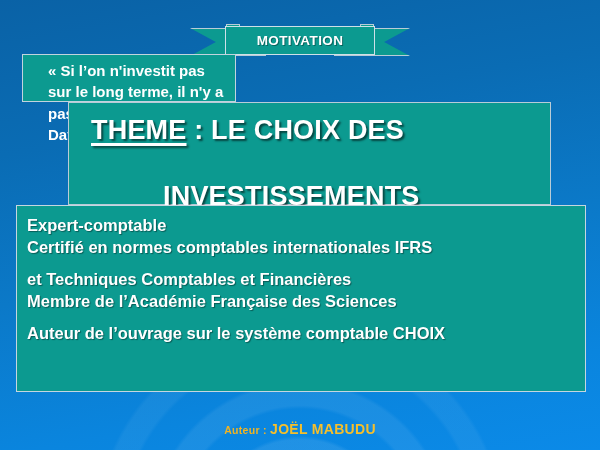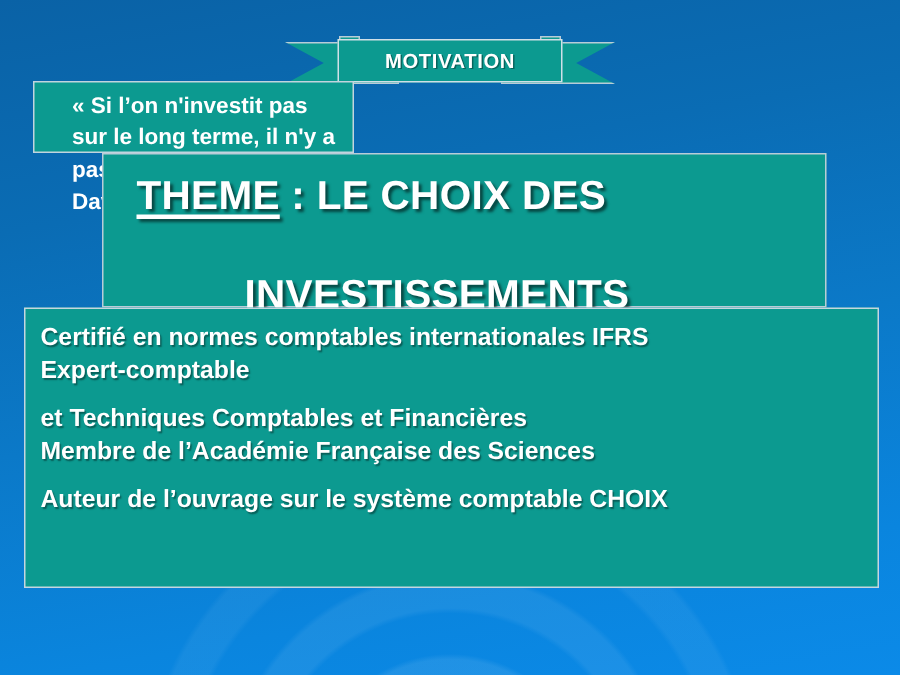--- a/index.html
+++ b/index.html
@@ -187,23 +187,26 @@
   <div class="quote left">
     <span>« Si l’on n'investit pas  sur le long terme, il n'y a pas de court terme. » G. David</span>
   </div>
 
   <div class="title-panel">
     <div class="title-line l1"><span class="title-theme">THEME</span><span> : </span><span>LE CHOIX DES</span></div>
     <div class="title-line l2"><span>INVESTISSEMENTS</span></div>
   </div>
 
   <div class="body-panel">
+    <div class="body-line">Expert-comptable</div>
     <div class="body-line">Certifié en normes comptables internationales IFRS</div>
-    <div class="body-line">Expert-comptable</div>
     <div class="body-gap"></div>
     <div class="body-line"> et Techniques Comptables et Financières</div>
     <div class="body-line">Membre de l’Académie Française des Sciences</div>
     <div class="body-gap"></div>
     <div class="body-line">Auteur de l’ouvrage sur le système comptable CHOIX</div>
   </div>
 
+  <div class="footer">
+    <span class="small">Auteur : </span><span class="big">JOËL MABUDU</span>
+  </div>
 
 </div>
 
 </body></html>

